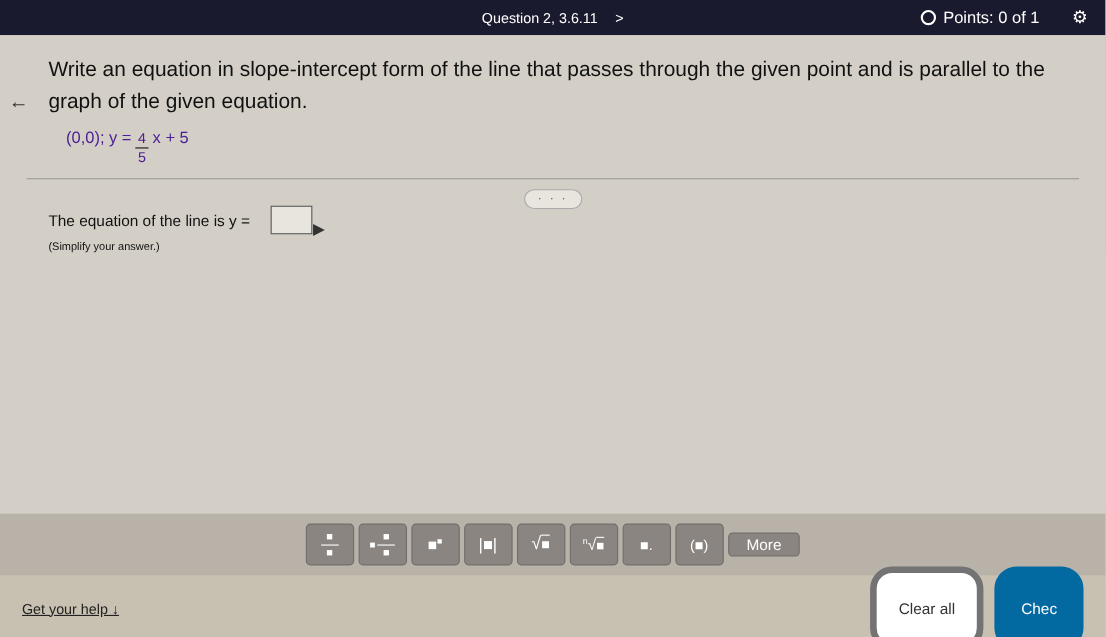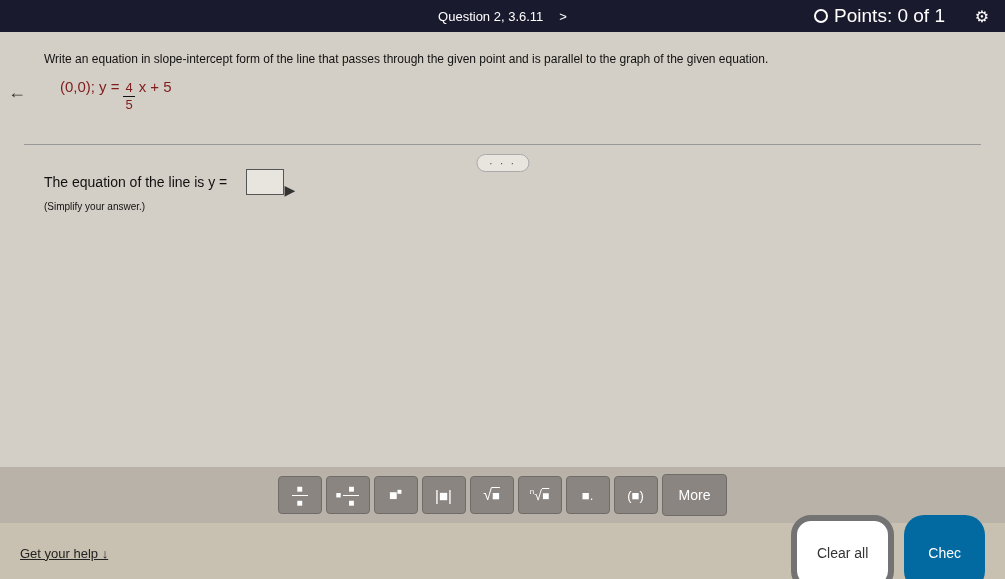--- a/index.html
+++ b/index.html
@@ -27,21 +27,21 @@
       display: flex;
       align-items: center;
       gap: 16px;
     }
     .points-badge {
       position: absolute;
       right: 60px;
       display: flex;
       align-items: center;
       gap: 6px;
-      font-size: 19px;
+      font-size: 15px;
       color: white;
     }
     .points-circle {
       width: 14px;
       height: 14px;
       border-radius: 50%;
       border: 2px solid white;
       display: inline-block;
     }
     .gear-icon-top {
@@ -63,32 +63,32 @@
     .back-arrow {
       position: absolute;
       left: 8px;
       top: 50px;
       font-size: 18px;
       color: #333;
       cursor: pointer;
     }
 
     .question-text {
-      font-size: 12px;
+      font-size: 19px;
       color: #111;
       line-height: 1.5;
       margin-bottom: 10px;
       margin-left: 20px;
     }
 
     .equation-display {
       font-size: 15px;
-      color: #7f1d1d;
+      color: #4c1d95;
       margin-left: 36px;
-      margin-bottom: 32px;
+      margin-bottom: 12px;
       display: flex;
       align-items: baseline;
       gap: 4px;
     }
 
     .fraction {
       display: inline-flex;
       flex-direction: column;
       align-items: center;
       font-size: 13px;
@@ -193,21 +193,21 @@
       flex-shrink: 0;
     }
 
     .more-btn {
       background: #8a8580;
       border: 1px solid #706c68;
       border-radius: 4px;
       color: white;
       font-size: 14px;
       padding: 0 16px;
-      height: 42px;
+      height: 22px;
       cursor: pointer;
       display: flex;
       align-items: center;
       justify-content: center;
     }
 
     
     .bottom-action-bar {
       position: absolute;
       bottom: 0;

